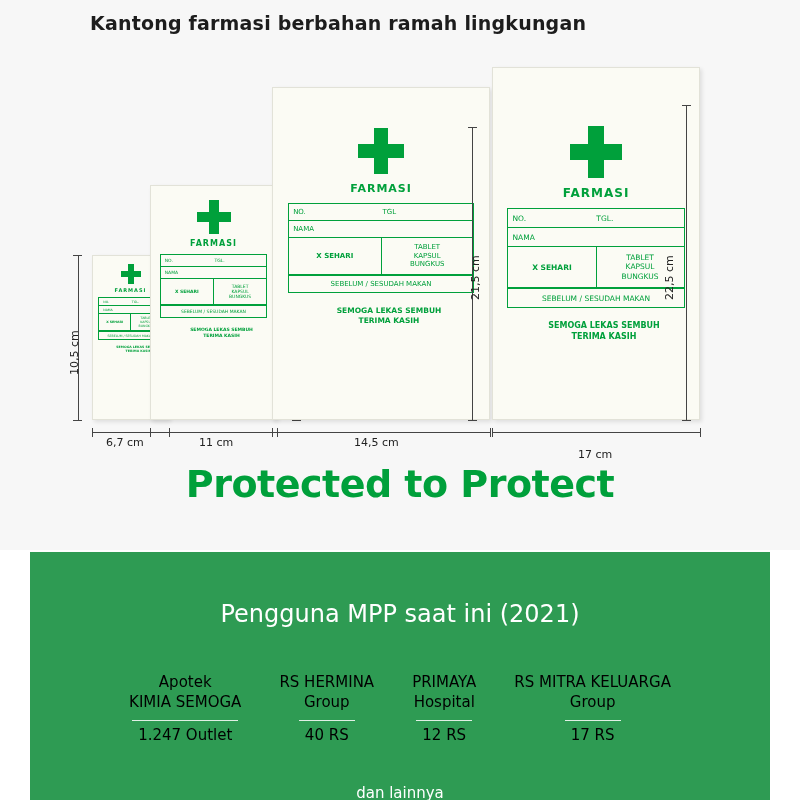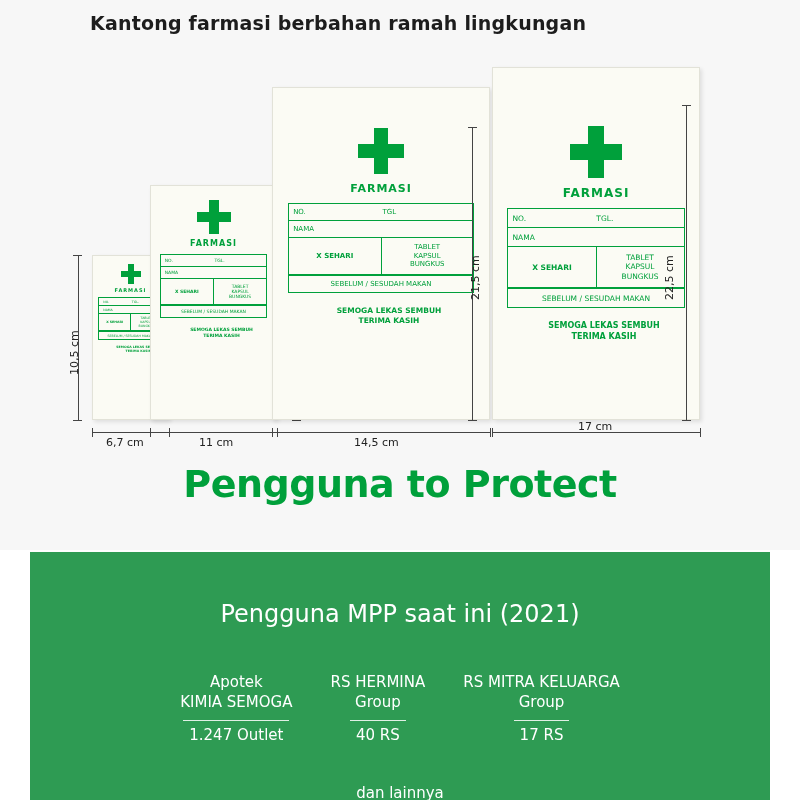--- a/index.html
+++ b/index.html
@@ -70,21 +70,21 @@
     letter-spacing:-.5px;
   }
 
   
   .green{position:absolute;left:30px;top:552px;width:740px;height:248px;background:#2e9b53;}
   .green-title{
     position:absolute;left:0;top:48px;width:740px;text-align:center;
     color:#ffffff;font-size:24px;font-family:"DejaVu Sans", sans-serif;
   }
   .users{position:absolute;left:0;top:120px;width:740px;display:flex;justify-content:center;gap:38px;}
-  .user{color:#ffffff;text-align:center;font-family:"DejaVu Sans", sans-serif;}
+  .user{color:#000000;text-align:center;font-family:"DejaVu Sans", sans-serif;}
   .user .l1{font-size:15px;line-height:1.35;}
   .user .l2{font-size:15px;line-height:1.35;}
   .user .count{font-size:15px;margin-top:7px;padding-top:5px;border-top:1px solid rgba(255,255,255,.85);display:inline-block;padding-left:6px;padding-right:6px;}
   .dan{position:absolute;left:0;top:232px;width:740px;text-align:center;color:#fff;font-size:15px;}
 </style>
 </head>
 <body>
 
 <div class="page">
 
@@ -247,40 +247,45 @@
 TERIMA KASIH</div>
     </div>
 
     <div class="dimv" style="left:686px;top:105px;height:315px;"></div>
     <div class="tickv" style="left:682px;top:105px;"></div>
     <div class="tickv" style="left:682px;top:420px;"></div>
     <div class="capv" style="left:663px;top:300px;">22,5 cm</div>
     <div class="dimh" style="left:492px;top:432px;width:208px;"></div>
     <div class="tickh" style="left:492px;top:428px;"></div>
     <div class="tickh" style="left:700px;top:428px;"></div>
-    <div class="cap" style="left:578px;top:420px;">17 cm</div>
-
-    <div class="slogan">Pengguna to Protect</div>
+    <div class="cap" style="left:578px;top:448px;">17 cm</div>
+
+    <div class="slogan">Protected to Protect</div>
   </div>
 
   <div class="green">
     <div class="green-title">Pengguna MPP saat ini (2021)</div>
 
     <div class="users">
       <div class="user">
         <div class="l1">Apotek</div>
         <div class="l2">KIMIA SEMOGA</div>
         <div class="count">1.247 Outlet</div>
       </div>
       <div class="user">
         <div class="l1">RS HERMINA</div>
         <div class="l2">Group</div>
         <div class="count">40 RS</div>
       </div>
       <div class="user">
+        <div class="l1">PRIMAYA</div>
+        <div class="l2">Hospital</div>
+        <div class="count">12 RS</div>
+      </div>
+      <div class="user">
         <div class="l1">RS MITRA KELUARGA</div>
         <div class="l2">Group</div>
         <div class="count">17 RS</div>
       </div>
     </div>
 
     <div class="dan">dan lainnya</div>
   </div>
 
 </div>

